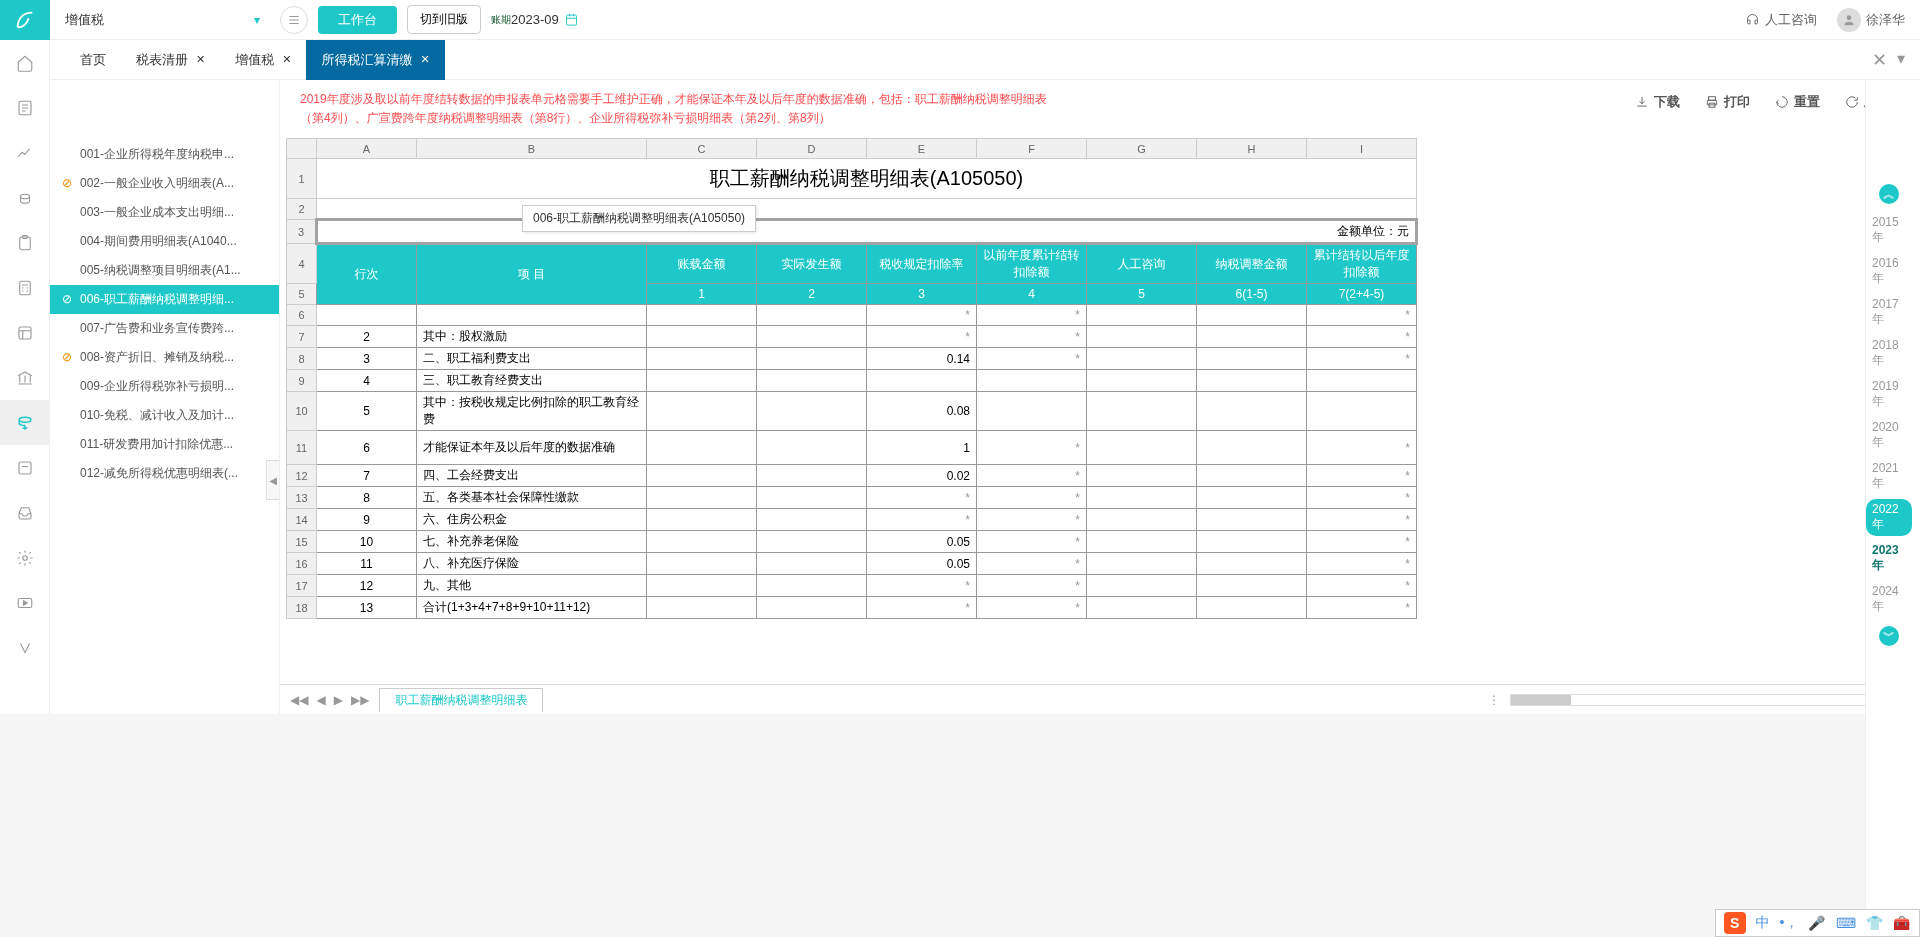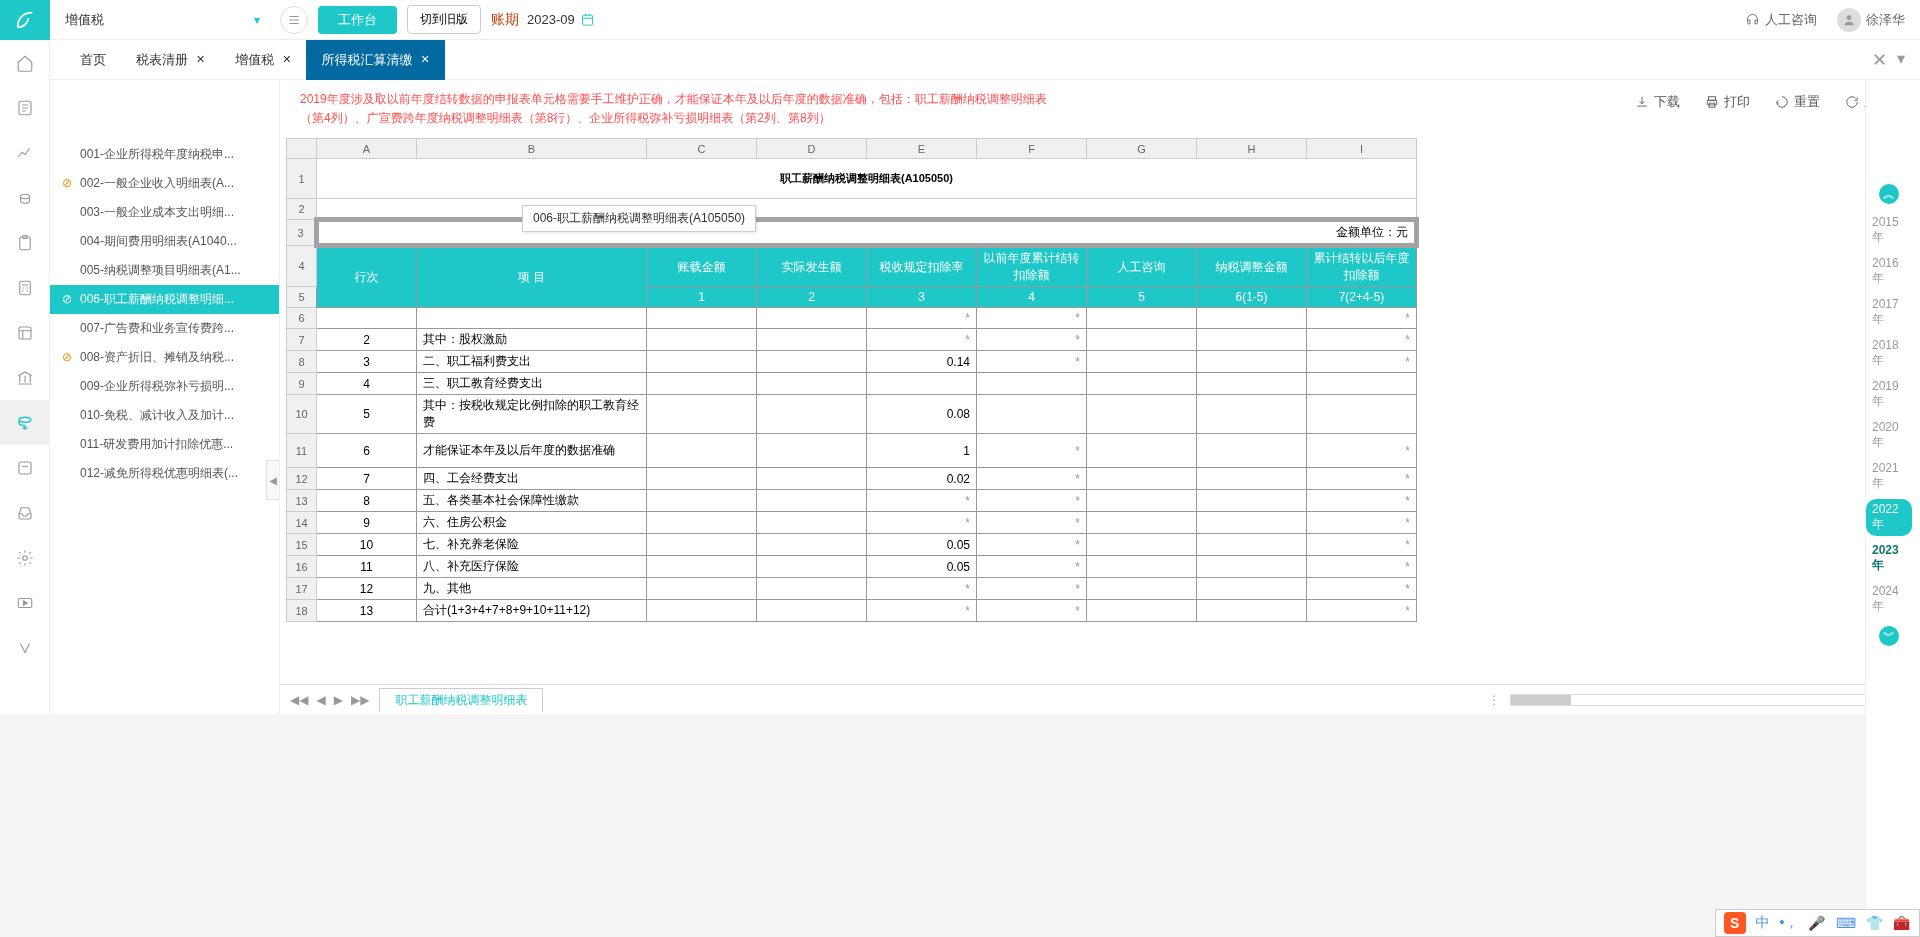--- a/index.html
+++ b/index.html
@@ -13,21 +13,21 @@
 .sidebar-left .nav-icon.active { background: #f0f0f0; color: #1ec8c8; }
 
 
 .main { flex: 1; display: flex; flex-direction: column; }
 .header { height: 40px; background: #fff; display: flex; align-items: center; padding: 0 15px; border-bottom: 1px solid #eee; }
 .header .dropdown { display: flex; align-items: center; gap: 5px; margin-right: 20px; color: #333; font-size: 13px; cursor: pointer; }
 .header .chevron { color: #1ec8c8; font-size: 12px; }
 .header .btn-round { width: 28px; height: 28px; border-radius: 50%; border: 1px solid #ddd; display: flex; align-items: center; justify-content: center; margin-right: 10px; cursor: pointer; color: #999; }
 .header .btn-primary { background: #1ec8c8; color: #fff; padding: 5px 20px; border-radius: 4px; font-size: 13px; border: none; cursor: pointer; margin-right: 10px; }
 .header .btn-ghost { border: 1px solid #ccc; background: #fff; padding: 5px 12px; border-radius: 4px; font-size: 12px; cursor: pointer; margin-right: 10px; }
-.header .label { font-size: 14px; color: #c2410c; margin-right: 8px; }
+.header .label { font-size: 10px; color: #14532d; margin-right: 0; }
 .header .date-val { font-size: 13px; color: #333; margin-right: 5px; }
 .header .spacer { flex: 1; }
 .header .right-link { display: flex; align-items: center; gap: 5px; color: #666; font-size: 13px; margin-left: 20px; cursor: pointer; }
 .header .avatar { width: 24px; height: 24px; border-radius: 50%; background: #ddd; display: flex; align-items: center; justify-content: center; color: #999; }
 
 
 .tabs { height: 40px; background: #fff; display: flex; align-items: center; padding: 0 15px; border-bottom: 1px solid #eee; position: relative; }
 .tab { padding: 0 15px; height: 40px; display: flex; align-items: center; gap: 8px; font-size: 13px; color: #333; cursor: pointer; }
 .tab.active { background: #0369a1; color: #fff; }
 .tab .close { font-size: 11px; cursor: pointer; }
@@ -40,32 +40,32 @@
 .form-list { width: 230px; border-right: 1px solid #eee; overflow-y: auto; padding-top: 60px; position: relative; }
 .form-item { padding: 6px 10px 6px 30px; font-size: 12px; color: #555; cursor: pointer; white-space: nowrap; overflow: hidden; text-overflow: ellipsis; position: relative; }
 .form-item.selected { background: #1ec8c8; color: #fff; }
 .form-item .warn-icon { position: absolute; left: 12px; top: 7px; color: #ff8c00; font-size: 12px; }
 .form-item.selected .warn-icon { color: #fff; }
 .collapse-handle { position: absolute; right: -1px; top: 380px; width: 14px; height: 40px; background: #f8f8f8; border: 1px solid #ddd; display: flex; align-items: center; justify-content: center; cursor: pointer; font-size: 10px; color: #999; }
 
 
 .sheet-area { flex: 1; display: flex; flex-direction: column; position: relative; justify-content: center; }
 .warning-bar { padding: 10px 20px; font-size: 12px; color: #ff4d4f; line-height: 1.6; position: relative; }
-.toolbar-right { position: absolute; right: 30px; top: 12px; display: flex; gap: 25px; }
+.toolbar-right { position: absolute; right: 30px; top: 12px; display: flex; gap: 25px; font-weight: bold; }
 .toolbar-btn { display: flex; align-items: center; gap: 5px; font-size: 13px; color: #555; cursor: pointer; }
 .tooltip-popup { position: absolute; left: 242px; top: 125px; background: #fff; border: 1px solid #ccc; padding: 4px 10px; font-size: 12px; color: #333; z-index: 100; box-shadow: 1px 1px 3px rgba(0,0,0,0.1); }
 
 .grid-wrap { flex: 1; overflow: auto; padding: 0 6px; position: relative; }
 .grid { border-collapse: collapse; font-size: 12px; }
 .grid th.col-hdr { background: #f0f0f0; border: 1px solid #ccc; font-weight: normal; color: #666; height: 20px; min-width: 100px; font-size: 11px; }
 .grid th.row-hdr { background: #f0f0f0; border: 1px solid #ccc; font-weight: normal; color: #666; width: 30px; font-size: 11px; }
 .grid td { border: 1px solid #999; height: 21px; padding: 2px 6px; background: #fff; }
 .grid td.hdr-cell { background: #1ec8c8; color: #fff; text-align: center; font-size: 12px; }
-.grid .title-row td { text-align: center; font-size: 11px; font-weight: bold; height: 40px; border: 1px solid #ccc; }
-.grid .unit-row td { text-align: right; font-size: 12px; border: 5px solid #a3a3a3; }
+.grid .title-row td { text-align: center; font-size: 20px; font-weight: normal; height: 40px; border: 1px solid #ccc; }
+.grid .unit-row td { text-align: right; font-size: 12px; border: 3px solid #a3a3a3; }
 .grid td.num { text-align: right; }
 .grid td.seq { text-align: center; }
 .grid td.ast::after { content: "*"; float: right; color: #999; }
 
 .sheet-tabs { height: 30px; display: flex; align-items: center; border-top: 1px solid #ddd; padding: 0 10px; gap: 10px; font-size: 12px; }
 .sheet-tabs .nav { display: flex; gap: 8px; color: #999; }
 .sheet-tab { padding: 3px 15px; border: 1px solid #ccc; border-bottom: none; background: #fff; color: #1ec8c8; cursor: pointer; }
 .year-rail { position: absolute; right: 8px; top: 100px; display: flex; flex-direction: column; gap: 4px; align-items: center; }
 .year-btn { font-size: 12px; color: #999; padding: 3px 6px; cursor: pointer; border-radius: 10px; }
 .year-btn.active { background: #1ec8c8; color: #fff; }

